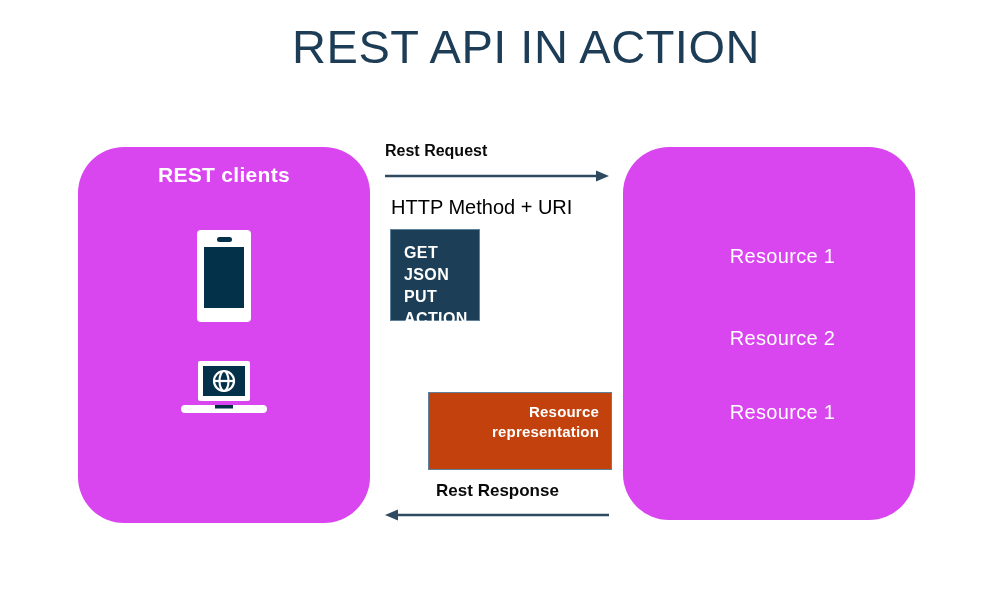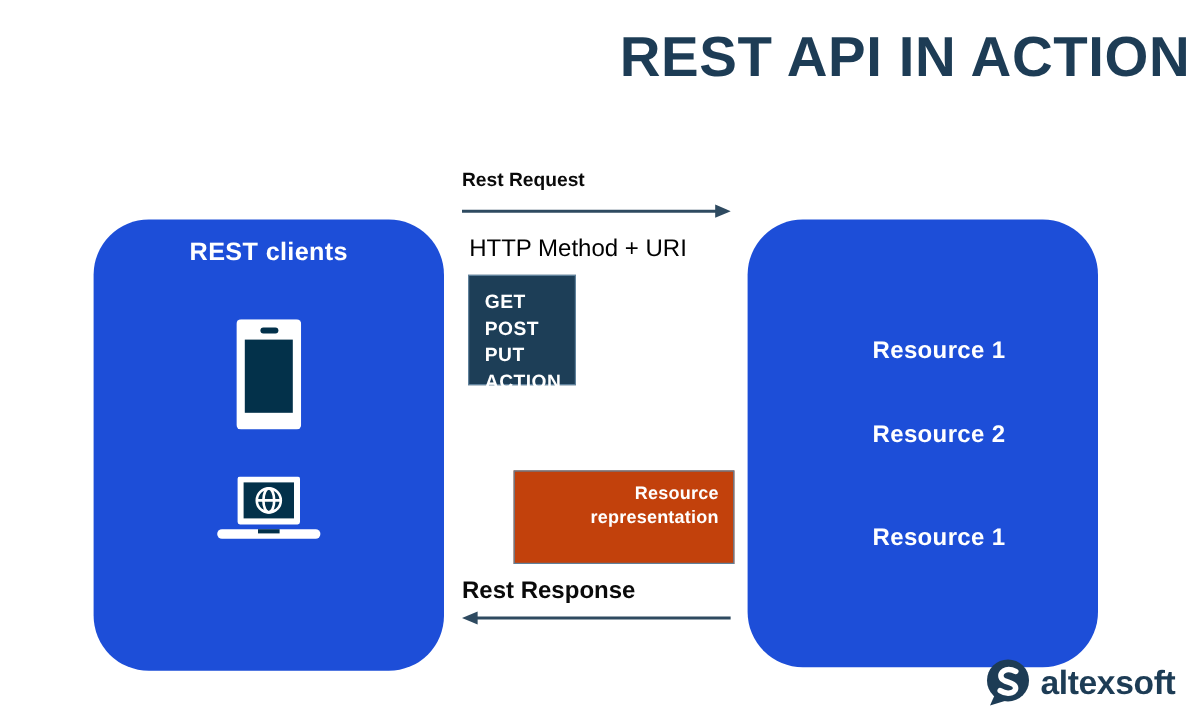--- a/index.html
+++ b/index.html
@@ -12,33 +12,32 @@
     height: 607px;
     background: #ffffff;
     overflow: hidden;
   }
 
   .title {
     position: absolute;
     top: 19px;
     left: 60px;
     width: 932px;
-    text-align: right;
+    text-align: center;
     font-size: 47px;
-    font-weight: bold;
+    font-weight: normal;
     color: #1d3c55;
     letter-spacing: 0.5px;
     white-space: nowrap;
   }
 
   .big-box {
     position: absolute;
-    background: #1d4ed8;
+    background: #d946ef;
     border-radius: 46px;
-    margin-top: 36px;
   }
   .clients-box { left: 78px; top: 147px; width: 292px; height: 376px; }
   .server-box  { left: 623px; top: 147px; width: 292px; height: 373px; }
 
   .box-label {
     position: absolute;
     top: 16px;
     left: 0;
     width: 100%;
     text-align: center;
@@ -48,26 +47,26 @@
     letter-spacing: 0.3px;
   }
 
   .resource {
     position: absolute;
     left: 0;
     width: 100%;
     text-align: center;
     color: #ffffff;
     font-size: 20px;
-    font-weight: bold;
+    font-weight: normal;
     letter-spacing: 0.3px;
     padding-left: 27px;
   }
   .resource-1 { top: 98px; }
-  .resource-2 { top: 168px; text-align: center; }
+  .resource-2 { top: 180px; text-align: center; }
   .resource-3 { top: 254px; }
 
   .phone-icon-wrap {
     position: absolute;
     top: 83px;
     left: 0;
     width: 100%;
     display: flex;
     justify-content: center;
   }
@@ -139,22 +138,22 @@
     font-weight: bold;
     line-height: 20px;
     letter-spacing: 0.2px;
   }
 
   .response-label {
     position: absolute;
     left: 385px;
     top: 481px;
     width: 225px;
-    text-align: left;
-    font-size: 20px;
+    text-align: center;
+    font-size: 17px;
     font-weight: bold;
     color: #0a0a0a;
     white-space: nowrap;
   }
   .response-arrow {
     position: absolute;
     left: 385px;
     top: 507px;
   }
 
@@ -219,43 +218,33 @@
     <svg width="224" height="16" viewBox="0 0 224 16" aria-hidden="true">
       <line x1="0" y1="8" x2="212" y2="8" stroke="#2e4a60" stroke-width="2.6"></line>
       <polygon points="211,2.5 224,8 211,13.5" fill="#2e4a60"></polygon>
     </svg>
   </div>
 
   <div class="request-detail">HTTP Method + URI</div>
 
   <div class="methods-box">
     <div class="method-line">GET</div>
-    <div class="method-line">POST</div>
+    <div class="method-line">JSON</div>
     <div class="method-line">PUT</div>
     <div class="method-line">ACTION</div>
   </div>
 
   <div class="repr-box">
     <div class="repr-line">Resource</div>
     <div class="repr-line">representation</div>
   </div>
 
   <div class="response-label">Rest Response</div>
 
   <div class="response-arrow">
     <svg width="224" height="16" viewBox="0 0 224 16" aria-hidden="true">
       <line x1="224" y1="8" x2="12" y2="8" stroke="#2e4a60" stroke-width="2.6"></line>
       <polygon points="13,2.5 0,8 13,13.5" fill="#2e4a60"></polygon>
     </svg>
   </div>
 
-  <div class="logo">
-    <span style="display:inline-flex;">
-      <svg width="40" height="41" viewBox="0 0 40 41" aria-hidden="true">
-        <circle cx="20" cy="19" r="17.5" fill="#1d3c55"></circle>
-        <path d="M 9 31 L 5 40 L 18 36 Z" fill="#1d3c55"></path>
-        <path d="M 26.5 11.5 C 18 7.5 12.5 12.5 14.5 17 C 16.5 21 24 20 26 24 C 28 28.5 20.5 32 13.5 27.5" stroke="#ffffff" stroke-width="4.6" fill="none" stroke-linecap="round"></path>
-      </svg>
-    </span>
-    <span class="logo-text">altexsoft</span>
-  </div>
 
 </div>
 
 </body></html>

